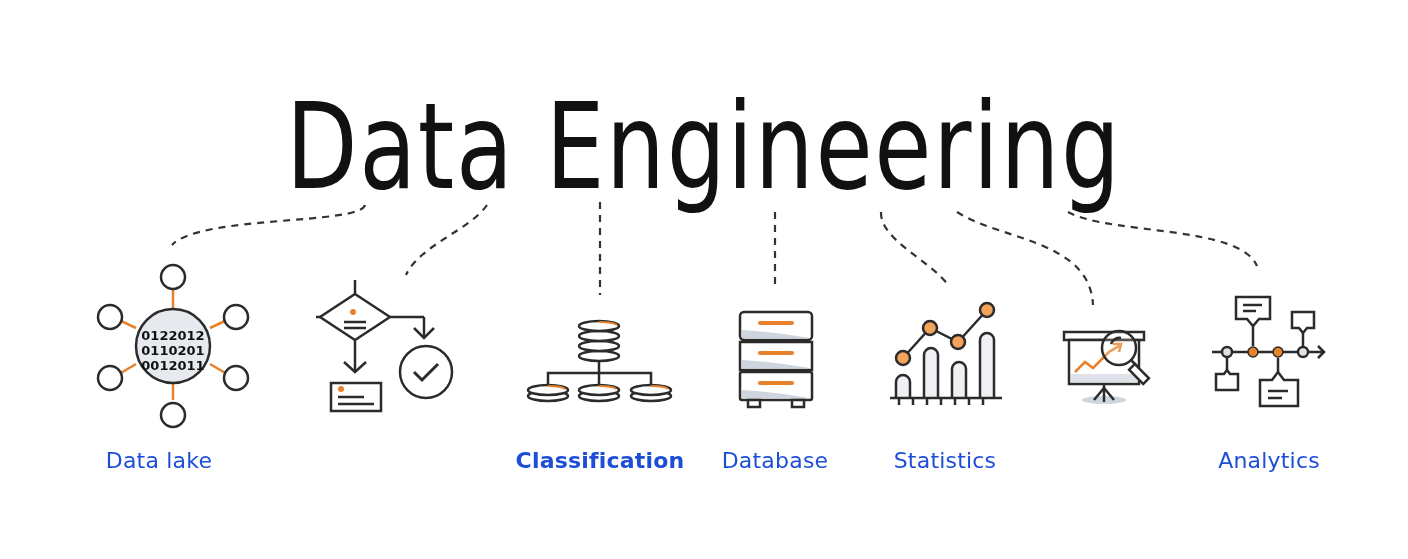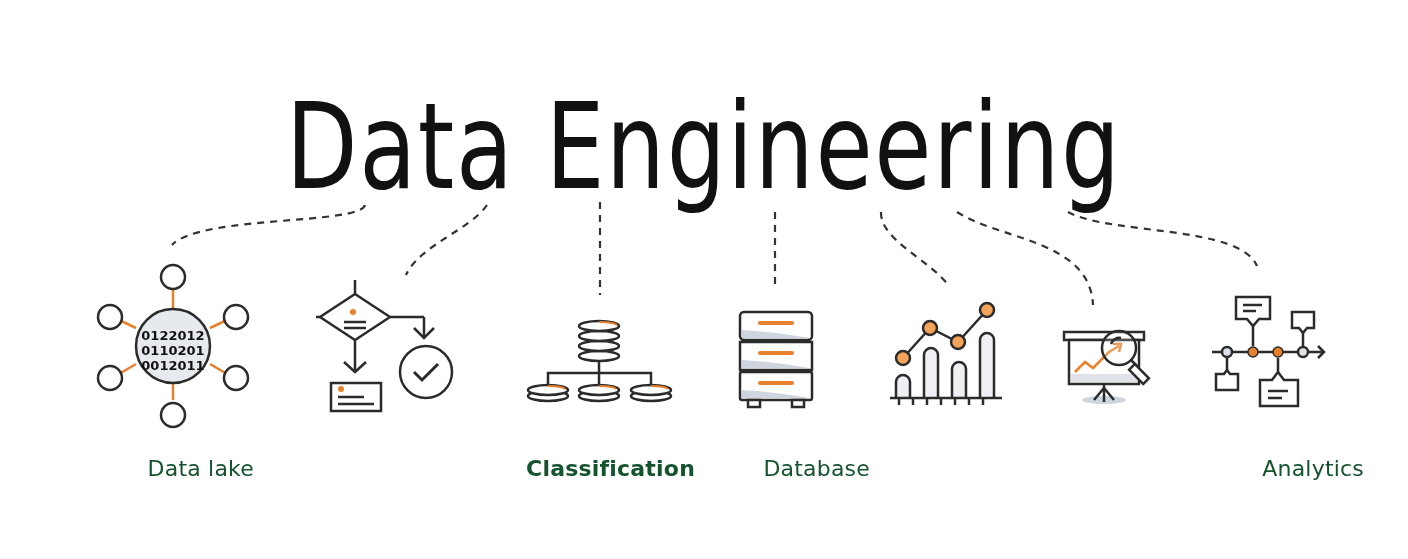--- a/index.html
+++ b/index.html
@@ -8,22 +8,22 @@
       position: absolute; left: 0; top: 82px; width: 1408px; text-align: center;
       font-family: "DejaVu Sans Condensed", "DejaVu Sans", sans-serif;
       font-size: 120px; line-height: 130px; color: #111111; letter-spacing: 2px;
       transform: scaleX(0.86); transform-origin: 703px 0;
       font-weight: normal;
     }
     .connectors { position: absolute; left: 0; top: 0; width: 1408px; height: 559px; }
     .item { position: absolute; top: 260px; width: 190px; height: 230px; }
     .icon { position: absolute; left: 0; top: 0; width: 190px; height: 170px; }
     .label {
-      position: absolute; left: 0; top: 196px; width: 190px; text-align: right;
-      font-family: "DejaVu Sans", sans-serif; font-size: 22px; color: #14532d; letter-spacing: 0.2px;
+      position: absolute; left: 0; top: 188px; width: 190px; text-align: center;
+      font-family: "DejaVu Sans", sans-serif; font-size: 22px; color: #1d4ed8; letter-spacing: 0.2px;
     }
   </style>
 </head>
 <body>
 
 <div class="title">Data Engineering</div>
 
 <svg class="connectors" viewBox="0 0 1408 559">
   <g fill="none" stroke="#333" stroke-width="2.2" stroke-dasharray="7 6">
     <path d="M365 205 C 360 225, 200 215, 172 245"></path>
@@ -152,20 +152,21 @@
       <line x1="105" y1="138" x2="105" y2="145"></line>
       <line x1="119" y1="138" x2="119" y2="145"></line>
       <line x1="133" y1="138" x2="133" y2="145"></line>
       <polyline points="53,98 80,68 108,82 137,50" fill="none"></polyline>
       <circle cx="53" cy="98" r="7" fill="#f3a35a"></circle>
       <circle cx="80" cy="68" r="7" fill="#f3a35a"></circle>
       <circle cx="108" cy="82" r="7" fill="#f3a35a"></circle>
       <circle cx="137" cy="50" r="7" fill="#f3a35a"></circle>
     </g>
   </svg>
+  <div class="label">Statistics</div>
 </div>
 
 <div class="item" style="left:1009px;">
   <svg class="icon" viewBox="0 0 190 170">
     <ellipse cx="95" cy="140" rx="22" ry="4" fill="#cfd5de"></ellipse>
     <g fill="none" stroke="#2b2b2b" stroke-width="2.5">
       <rect x="55" y="72" width="80" height="8" fill="#ffffff"></rect>
       <rect x="60" y="80" width="70" height="44" fill="#ffffff"></rect>
       <line x1="95" y1="124" x2="95" y2="142"></line>
       <polyline points="85,140 95,128 105,140"></polyline>

